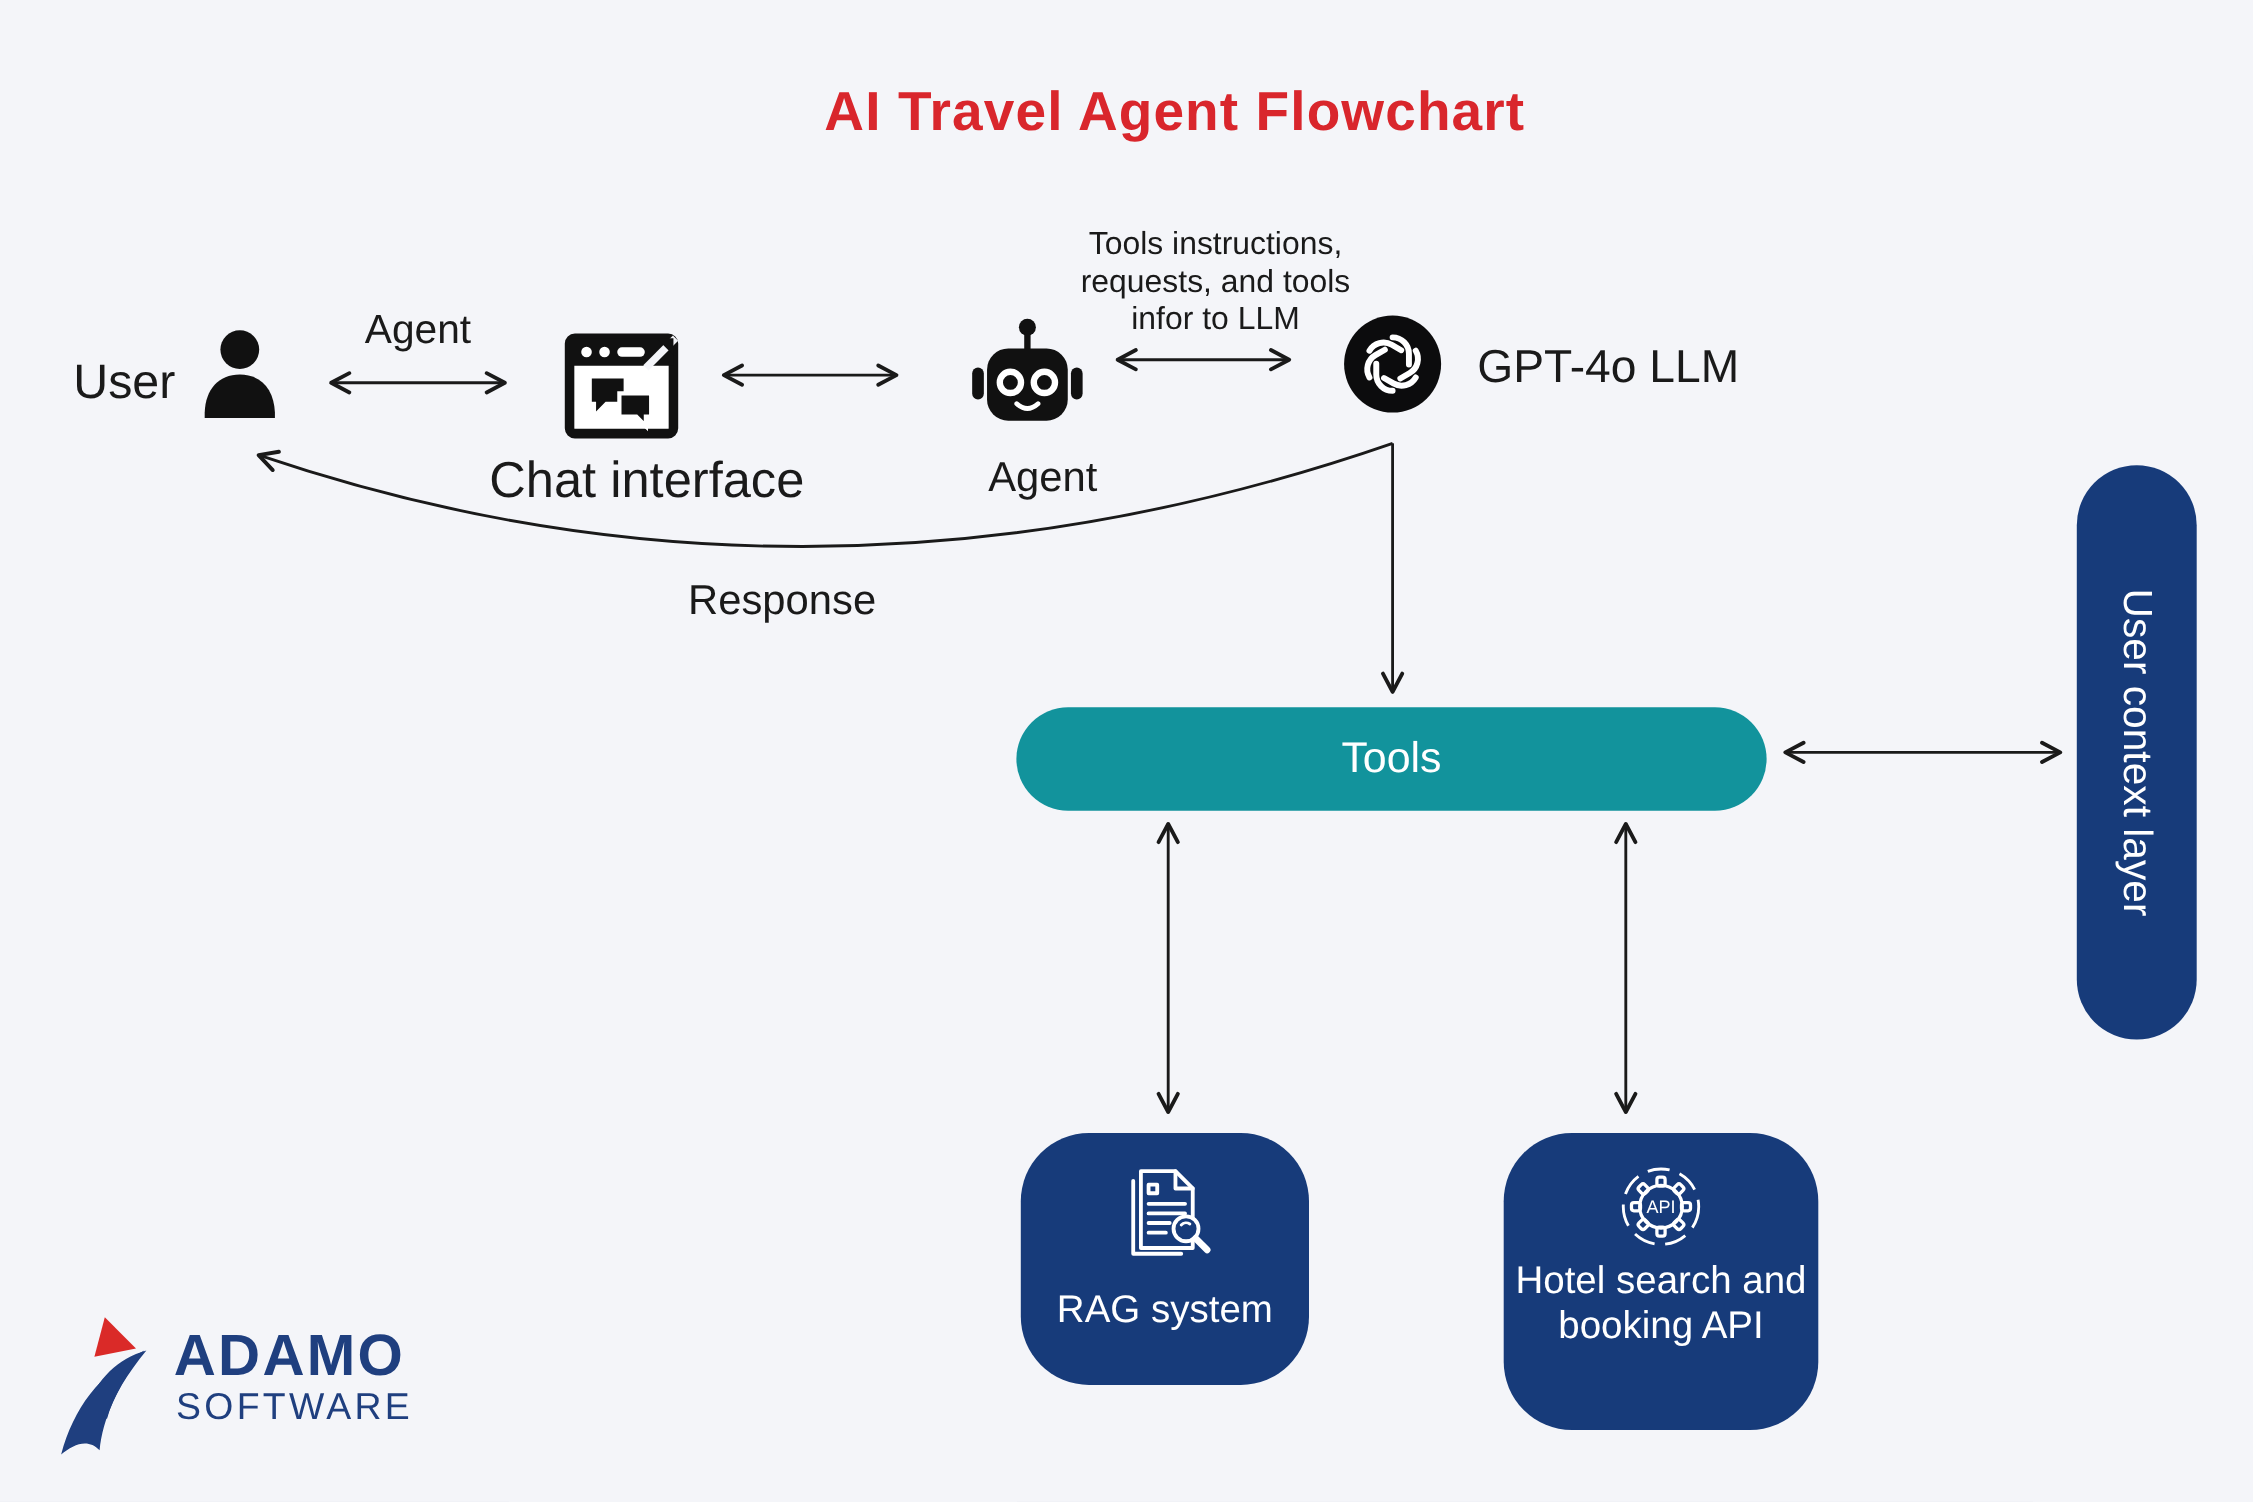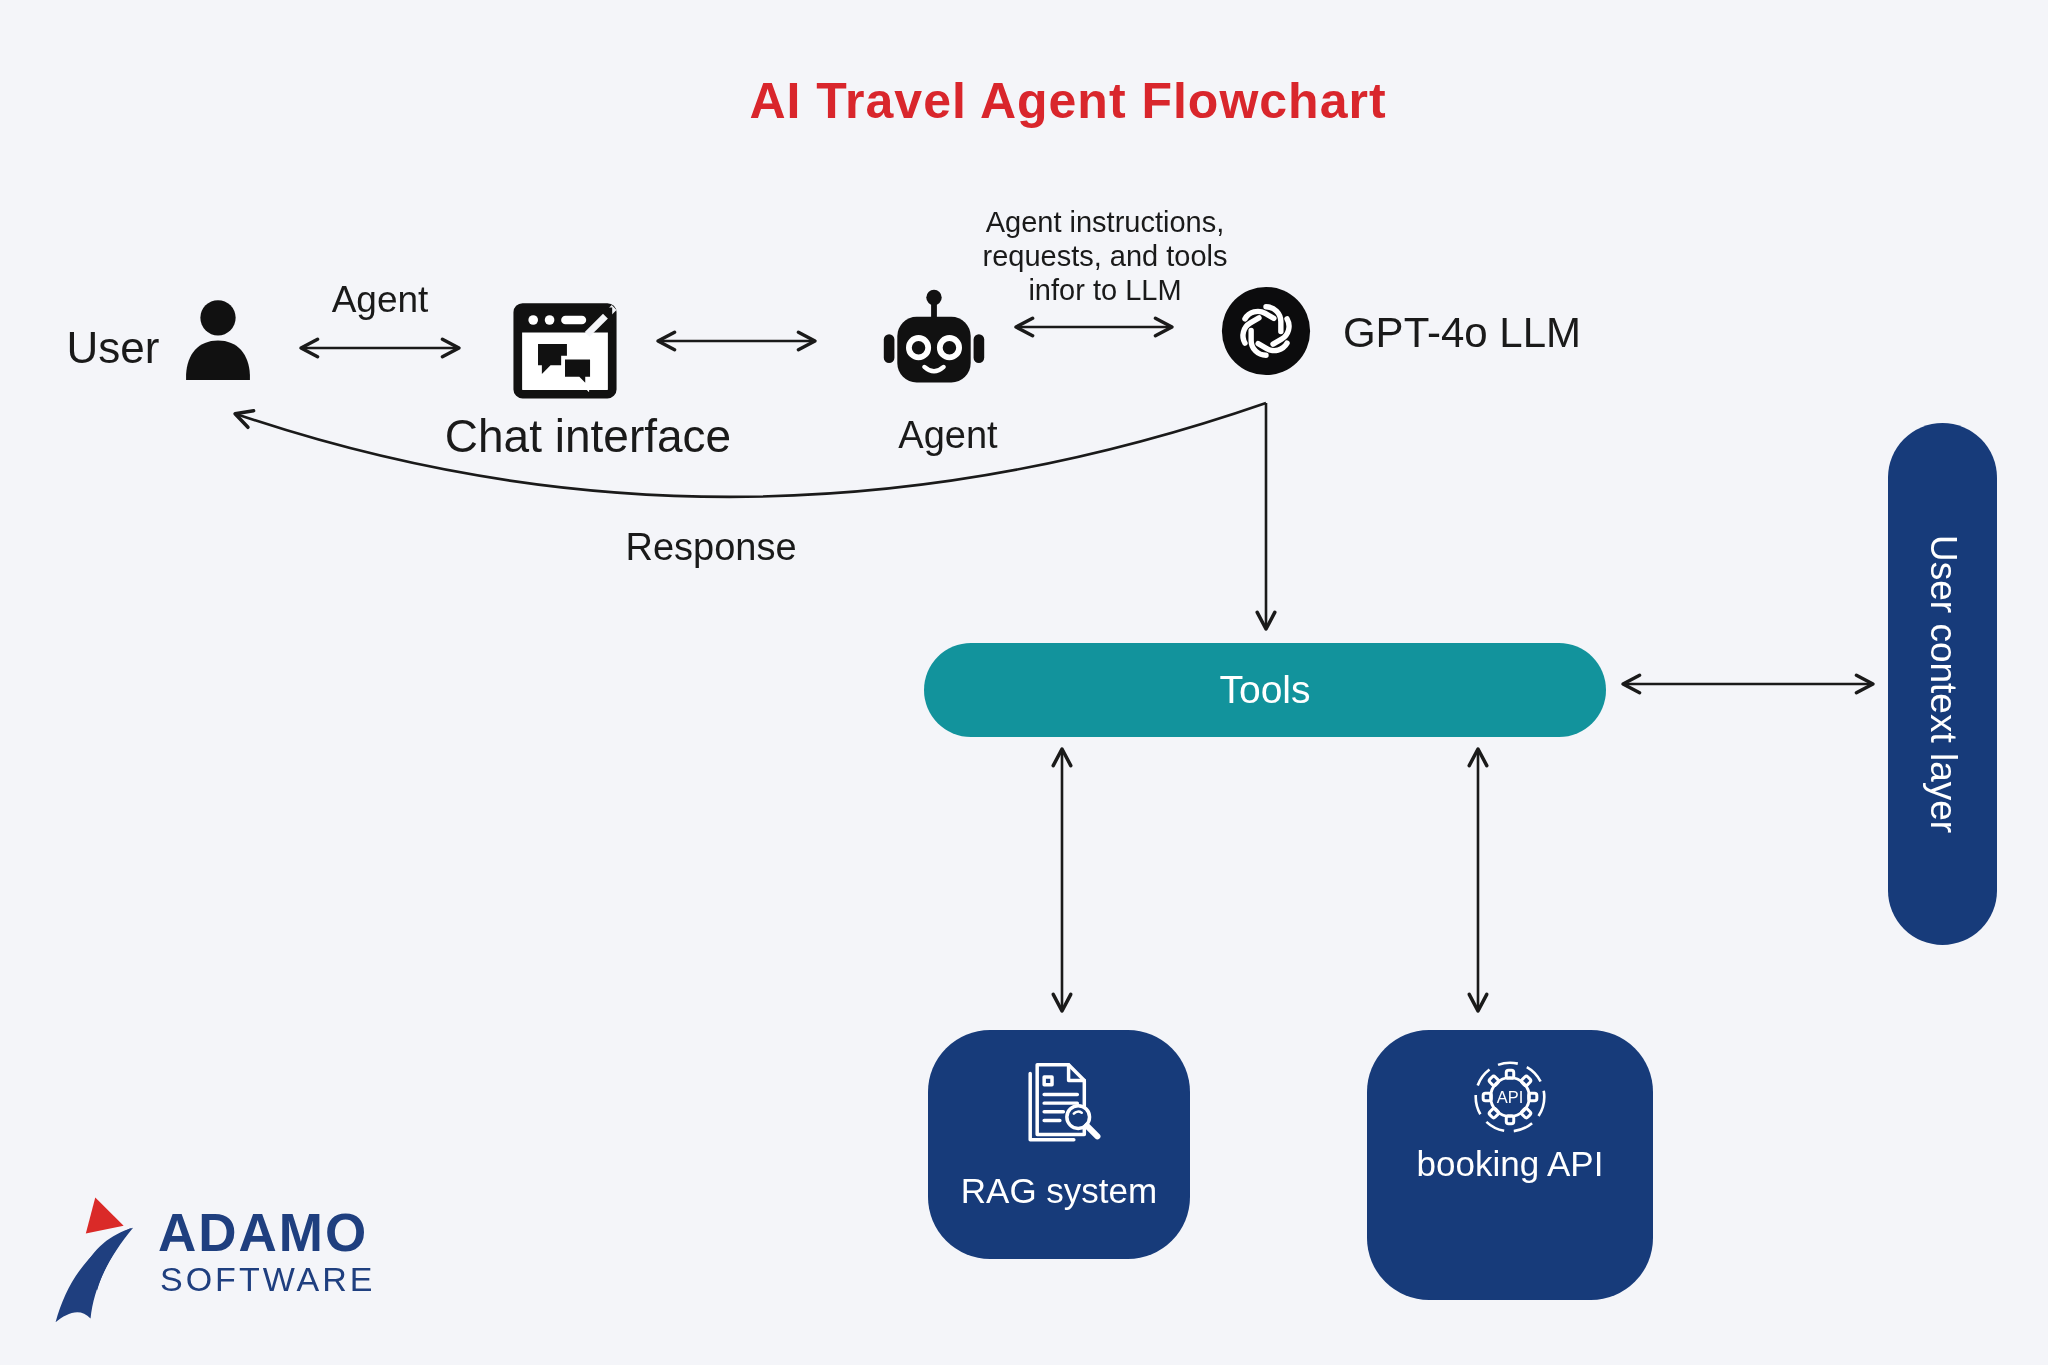--- a/index.html
+++ b/index.html
@@ -81,21 +81,21 @@
       <rect x="6" y="48" width="11" height="30" rx="5.5"></rect>
       <rect x="99" y="48" width="11" height="30" rx="5.5"></rect>
       <circle cx="42" cy="62" r="10" fill="none" stroke="#fff" stroke-width="6"></circle>
       <circle cx="74" cy="62" r="10" fill="none" stroke="#fff" stroke-width="6"></circle>
       <path d="M48 82 q10 9 20 0" fill="none" stroke="#fff" stroke-width="4.5" stroke-linecap="round"></path>
     </svg>
   </div>
   <div class="lbl" style="left:932px;top:435px;font-size:38px;margin-left:16px;">Agent</div>
 
   <div class="note">
-    <div>Agent instructions,</div>
+    <div>Tools instructions,</div>
     <div>requests, and tools</div>
     <div>infor to LLM</div>
   </div>
 
   <div class="abs" style="left:1221px;top:286px;width:90px;height:90px;">
     <svg width="90" height="90" viewBox="0 0 100 100">
       <circle cx="50" cy="50" r="49" fill="#0c0c0d"></circle>
       <g fill="none" stroke="#fff" stroke-width="6" stroke-linecap="round">
         <path id="knot-petal" d="M50 23 a16.5 16.5 0 0 1 16.5 16.5 v11"></path>
         <use href="#knot-petal" transform="rotate(60 50 50)"></use>
@@ -146,20 +146,21 @@
             <rect x="50" y="19" width="10" height="11" rx="3" transform="rotate(180 55 55)"></rect>
             <rect x="50" y="19" width="10" height="11" rx="3" transform="rotate(225 55 55)"></rect>
             <rect x="50" y="19" width="10" height="11" rx="3" transform="rotate(270 55 55)"></rect>
             <rect x="50" y="19" width="10" height="11" rx="3" transform="rotate(315 55 55)"></rect>
           </g>
           <text x="55" y="63" font-size="22" fill="#fff" stroke="none" text-anchor="middle" font-family="Liberation Sans, sans-serif">API</text>
         </g>
       </svg>
     </div>
     <div class="box-label" style="top:113px;">
+      <div>Hotel search and</div>
       <div>booking API</div>
     </div>
   </div>
 
   <div class="context-pill">
     <div class="context-text">User context layer</div>
   </div>
 
   <div class="logo">
     <div class="logo-mark">

